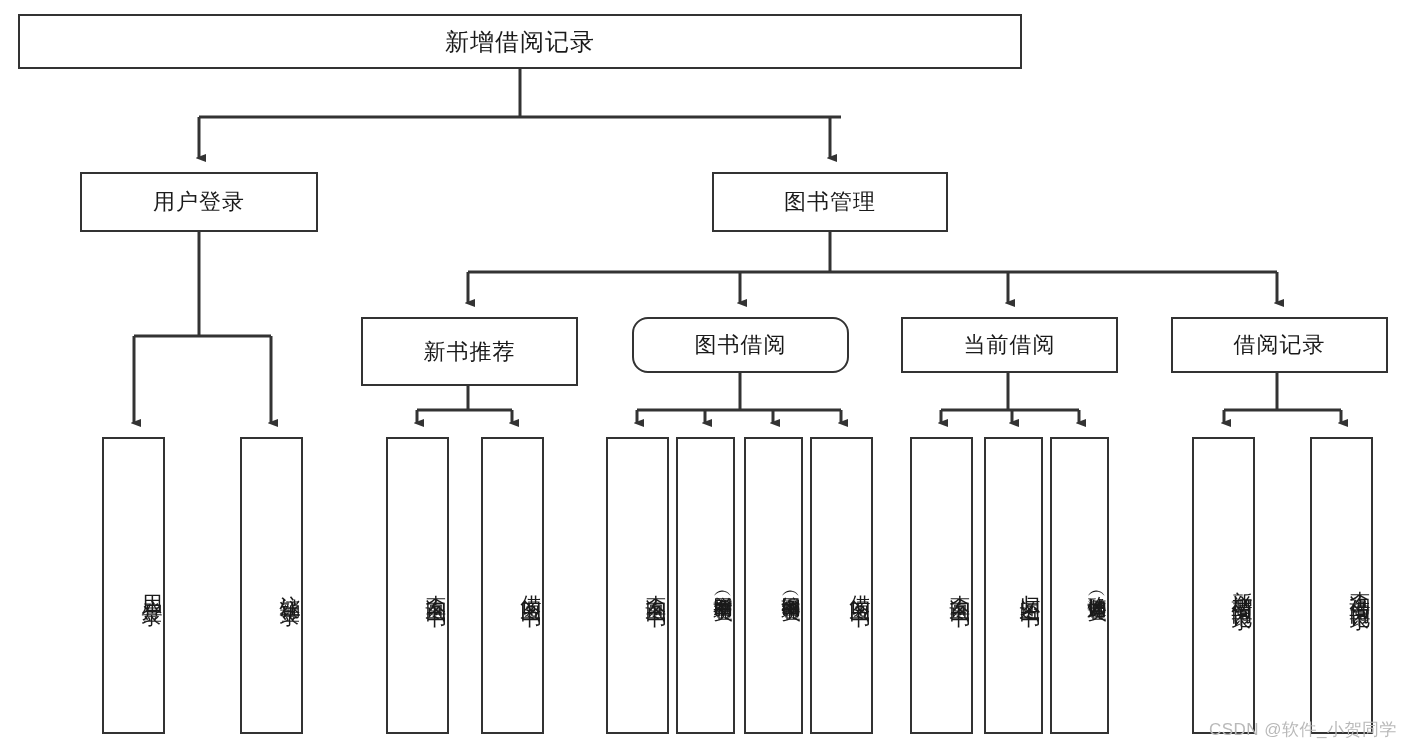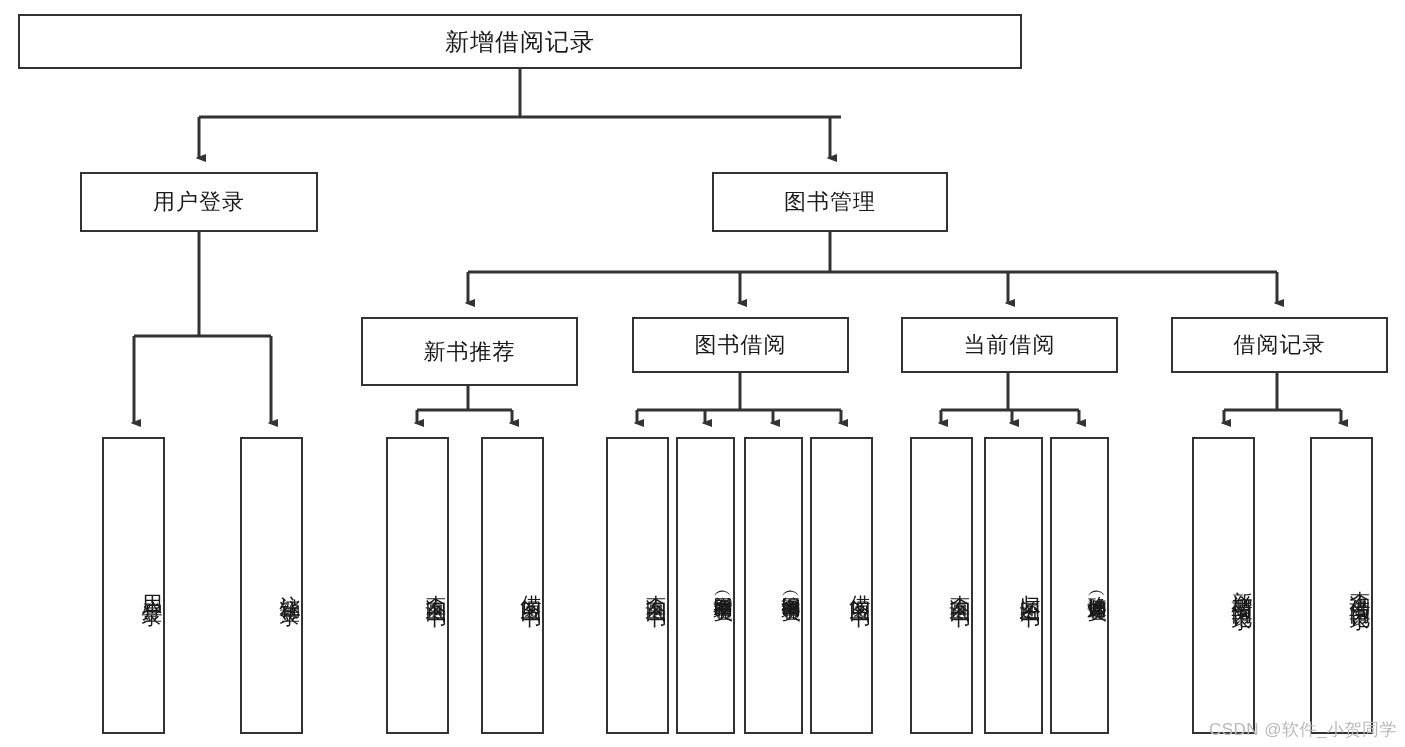--- a/index.html
+++ b/index.html
@@ -131,21 +131,21 @@
   <div class="node h" id="l2-0" style="left: 80px; top: 172px; width: 238px; height: 60px;">
     <span>用户登录</span>
   </div>
   <div class="node h" id="l2-1" style="left: 712px; top: 172px; width: 236px; height: 60px;">
     <span>图书管理</span>
   </div>
 
   <div class="node h" id="l3-0" style="left: 361px; top: 317px; width: 217px; height: 69px;">
     <span>新书推荐</span>
   </div>
-  <div class="node h" id="l3-1" style="left: 632px; top: 317px; width: 217px; height: 56px;">
+  <div class="node h" id="l3-1" style="left: 632px; top: 317px; width: 217px; height: 56px; border-radius: 16px;">
     <span>图书借阅</span>
   </div>
   <div class="node h" id="l3-2" style="left: 901px; top: 317px; width: 217px; height: 56px; text-align: center;">
     <span>当前借阅</span>
   </div>
   <div class="node h" id="l3-3" style="left: 1171px; top: 317px; width: 217px; height: 56px;">
     <span>借阅记录</span>
   </div>
 
   <div class="node v" id="lf-0" style="left: 102px; top: 437px; width: 63px; height: 297px;">

